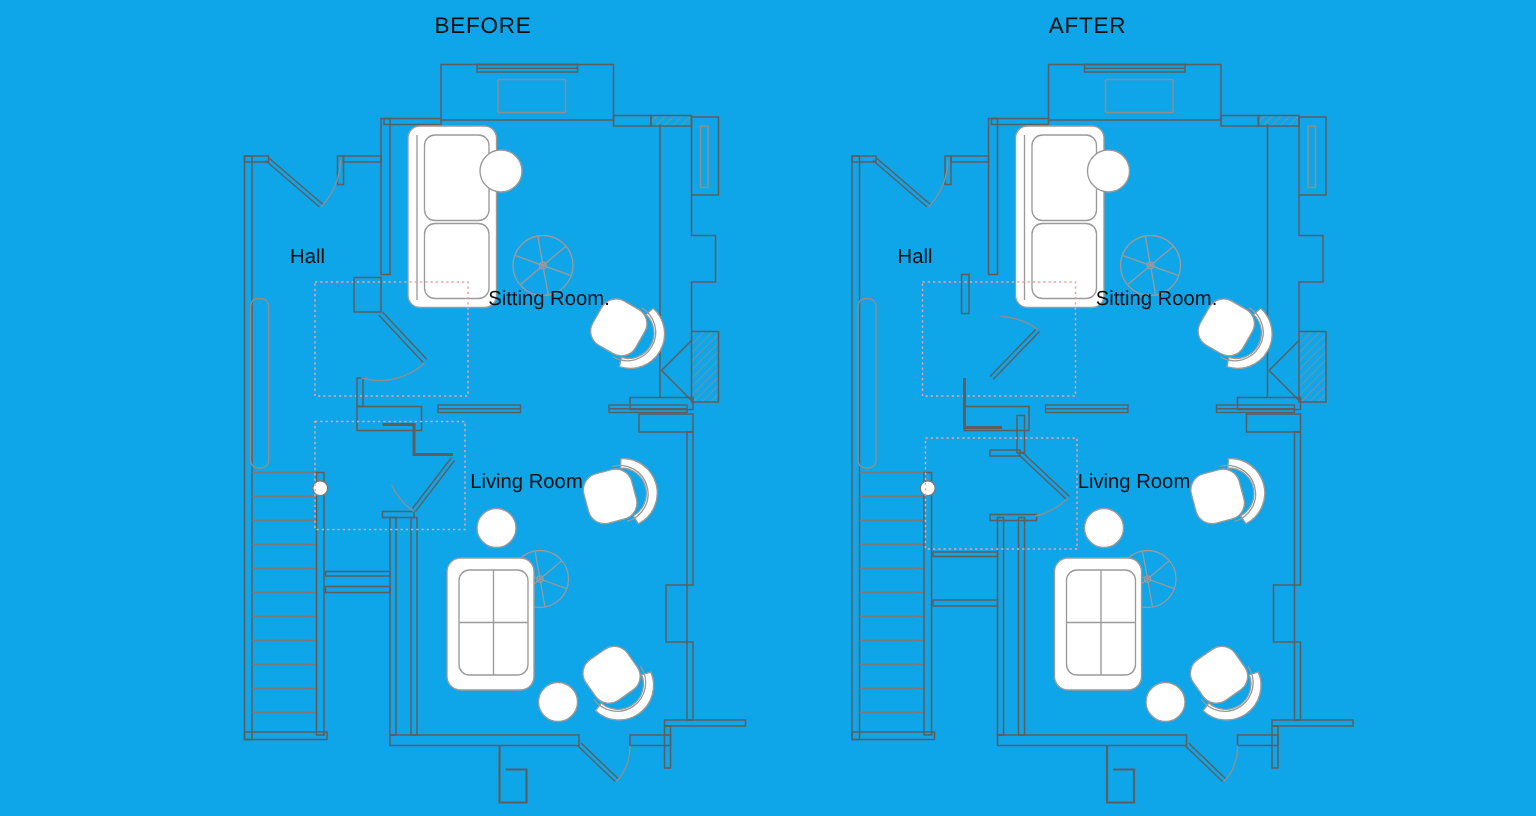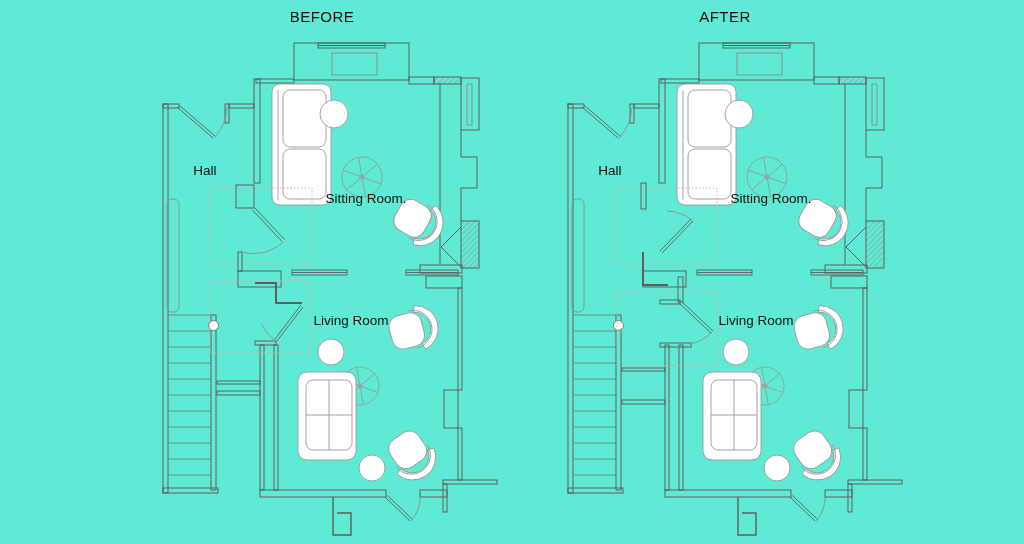--- a/index.html
+++ b/index.html
@@ -1,17 +1,17 @@
 <!DOCTYPE html>
 <html><head>
 <meta charset="utf-8">
 <style>
   html,body{margin:0;padding:0;background:#ffffff;}
   body{width:1024px;height:544px;overflow:hidden;font-family:"Liberation Sans",sans-serif;}
-  .stage{position:relative;width:1024px;height:544px;background:#5eead4;}
+  .stage{position:relative;width:1024px;height:544px;background:#0ea5e9;}
   svg{display:block;}
   text{font-family:"Liberation Sans",sans-serif;fill:#111111;}
   .plan-title{font-size:15px;letter-spacing:.5px;text-anchor:middle;}
   .room-label{font-size:13.5px;text-anchor:middle;}
 </style>
 </head>
 <body>
 
 <div class="stage">
 <svg width="1024" height="544" viewBox="0 0 1024 544">

